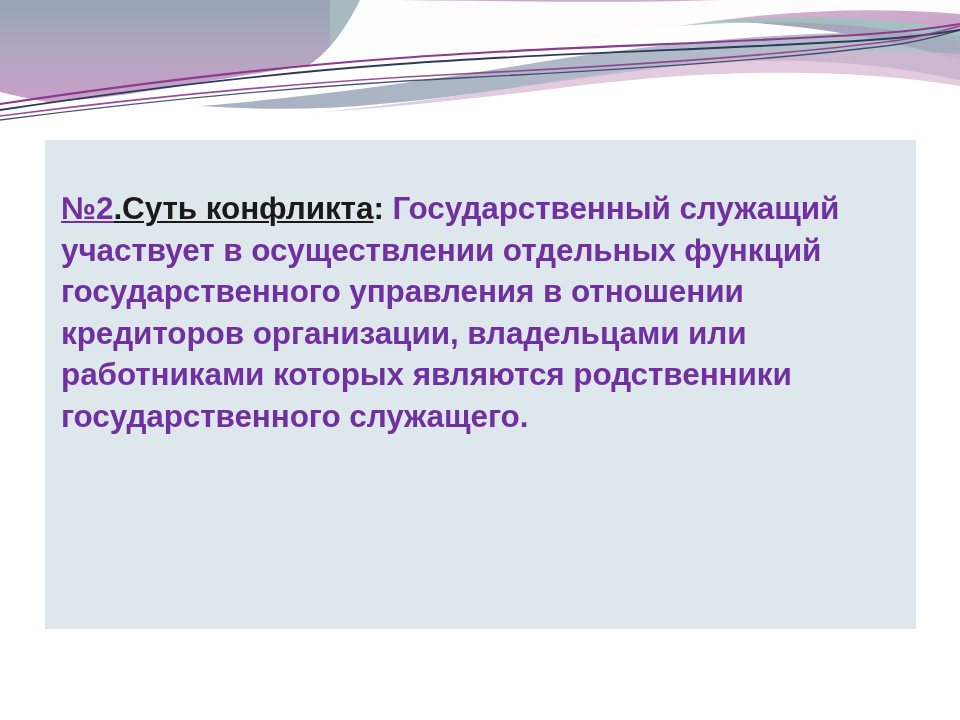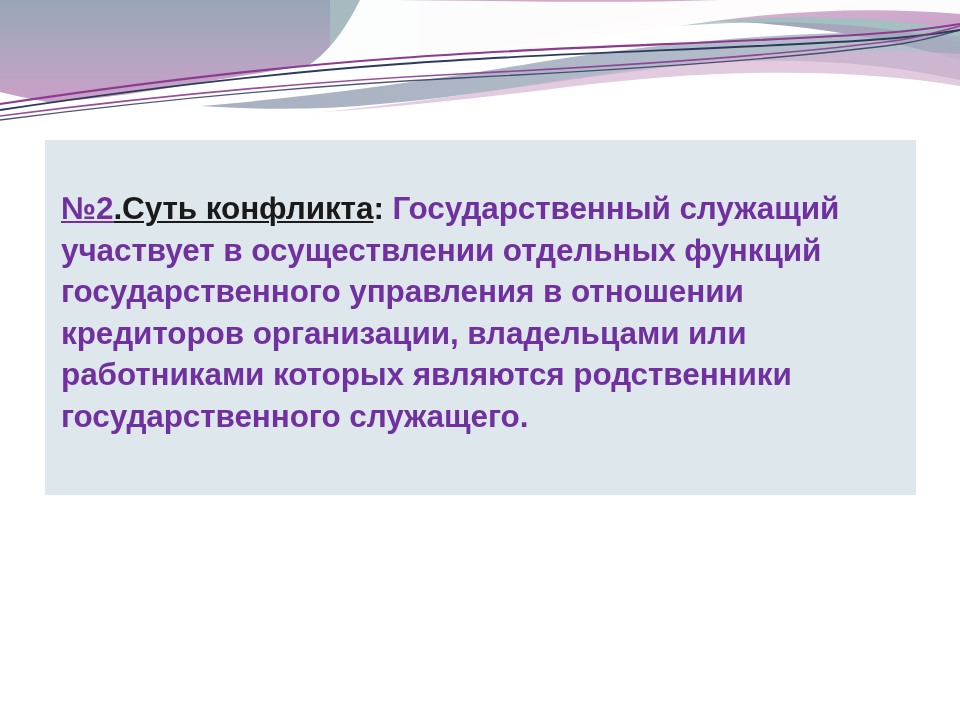--- a/index.html
+++ b/index.html
@@ -30,21 +30,21 @@
     pointer-events:none;
   }
   #banner svg { display:block; width:960px; height:125px; }
 
   
   #content-box {
     position:absolute;
     left:45px;
     top:140px;
     width:871px;
-    height:355px;
+    height:489px;
     background:#dee7ec;
   }
 
   #body-text {
     position:absolute;
     left:16px;
     top:48px;
     width:845px;
     font-size:31.5px;
     font-weight:bold;

